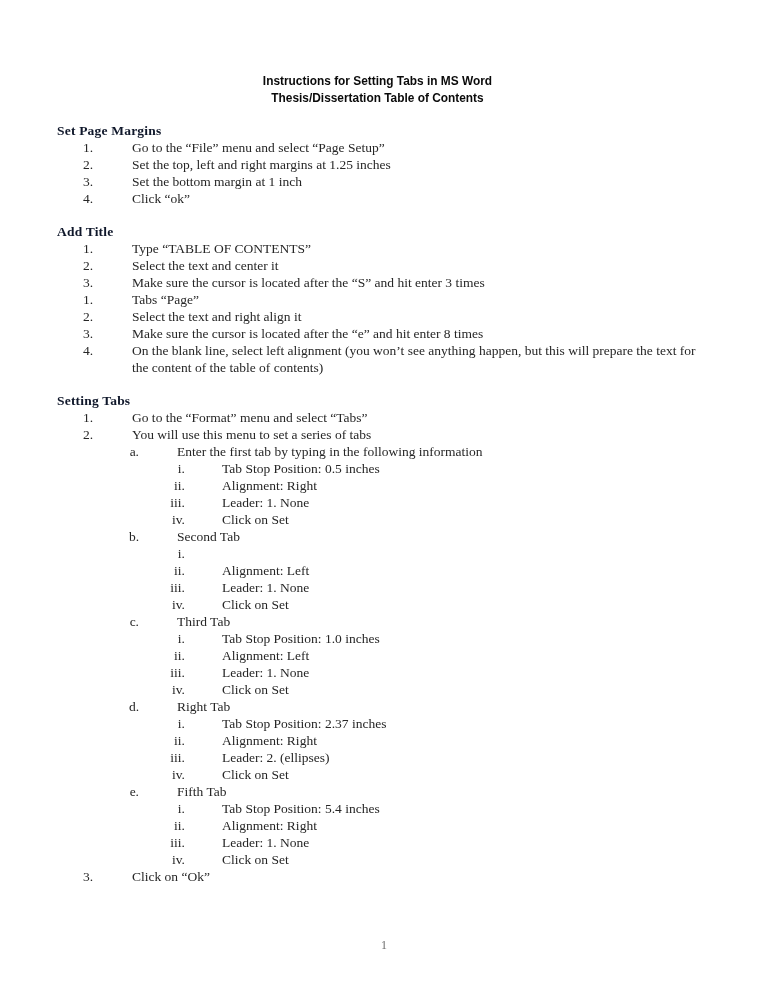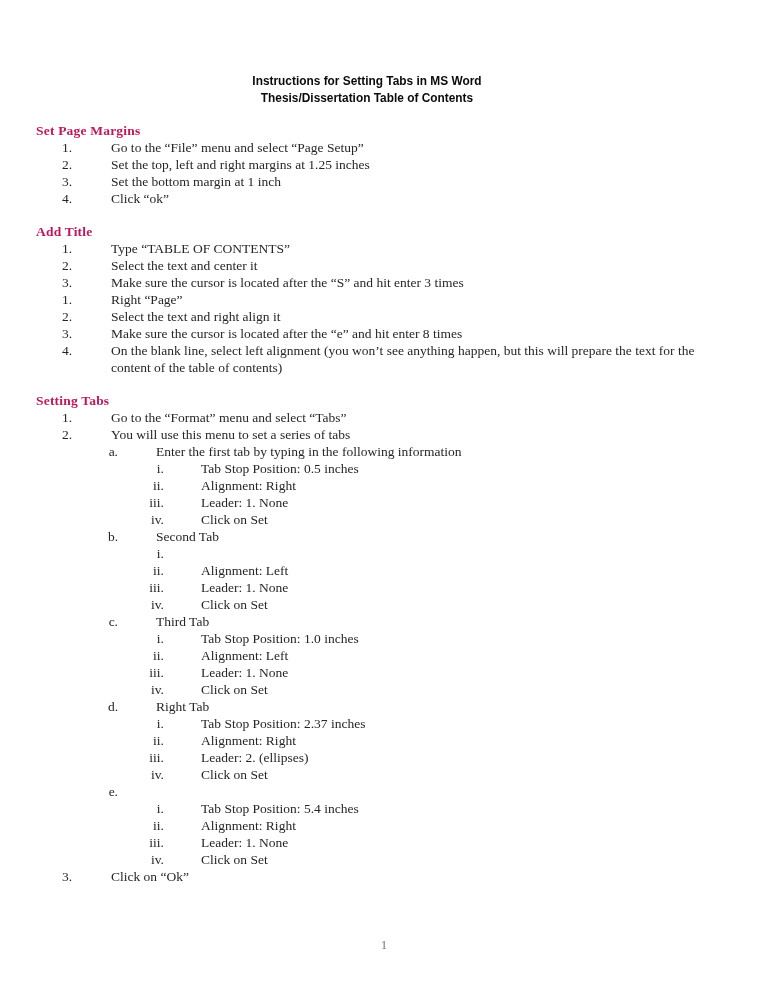--- a/index.html
+++ b/index.html
@@ -6,21 +6,21 @@
     margin: 0;
     padding: 0;
     background: #ffffff;
   }
   .page {
     position: relative;
     width: 768px;
     height: 994px;
     box-sizing: border-box;
     background: #ffffff;
-    padding: 72px 70px 0 36px;
+    padding: 72px 70px 0 57px;
     font-family: "Liberation Serif", serif;
     font-size: 13.5px;
     line-height: 17px;
     color: #262626;
     overflow: hidden;
   }
   .title-block {
     text-align: center;
     font-family: "Liberation Sans", sans-serif;
     font-weight: bold;
@@ -28,21 +28,21 @@
     line-height: 17px;
     color: #0a0a0a;
   }
   .title-line {
     transform: scaleX(0.88);
     transform-origin: 50% 50%;
     white-space: nowrap;
   }
   .section-heading {
     font-weight: bold;
-    color: #be185d;
+    color: #0f172a;
     margin-top: 16px;
     letter-spacing: 0.2px;
   }
   .list-item {
     display: flex;
     align-items: flex-start;
   }
   .list-item .marker {
     flex: 0 0 auto;
     text-align: right;
@@ -101,21 +101,21 @@
       <div class="list-item lvl1">
         <span class="marker">2.</span>
         <span class="text">Select the text and center it</span>
       </div>
       <div class="list-item lvl1">
         <span class="marker">3.</span>
         <span class="text">Make sure the cursor is located after the “S” and hit enter 3 times</span>
       </div>
       <div class="list-item lvl1">
         <span class="marker">1.</span>
-        <span class="text">Right “Page”</span>
+        <span class="text">Tabs “Page”</span>
       </div>
       <div class="list-item lvl1">
         <span class="marker">2.</span>
         <span class="text">Select the text and right align it</span>
       </div>
       <div class="list-item lvl1">
         <span class="marker">3.</span>
         <span class="text">Make sure the cursor is located after the “e” and hit enter 8 times</span>
       </div>
       <div class="list-item lvl1">
@@ -205,20 +205,21 @@
       <div class="list-item lvl3">
         <span class="marker">iii.</span>
         <span class="text">Leader: 2. (ellipses)</span>
       </div>
       <div class="list-item lvl3">
         <span class="marker">iv.</span>
         <span class="text">Click on Set</span>
       </div>
       <div class="list-item lvl2">
         <span class="marker">e.</span>
+        <span class="text">Fifth Tab</span>
       </div>
       <div class="list-item lvl3">
         <span class="marker">i.</span>
         <span class="text">Tab Stop Position: 5.4 inches</span>
       </div>
       <div class="list-item lvl3">
         <span class="marker">ii.</span>
         <span class="text">Alignment: Right</span>
       </div>
       <div class="list-item lvl3">

